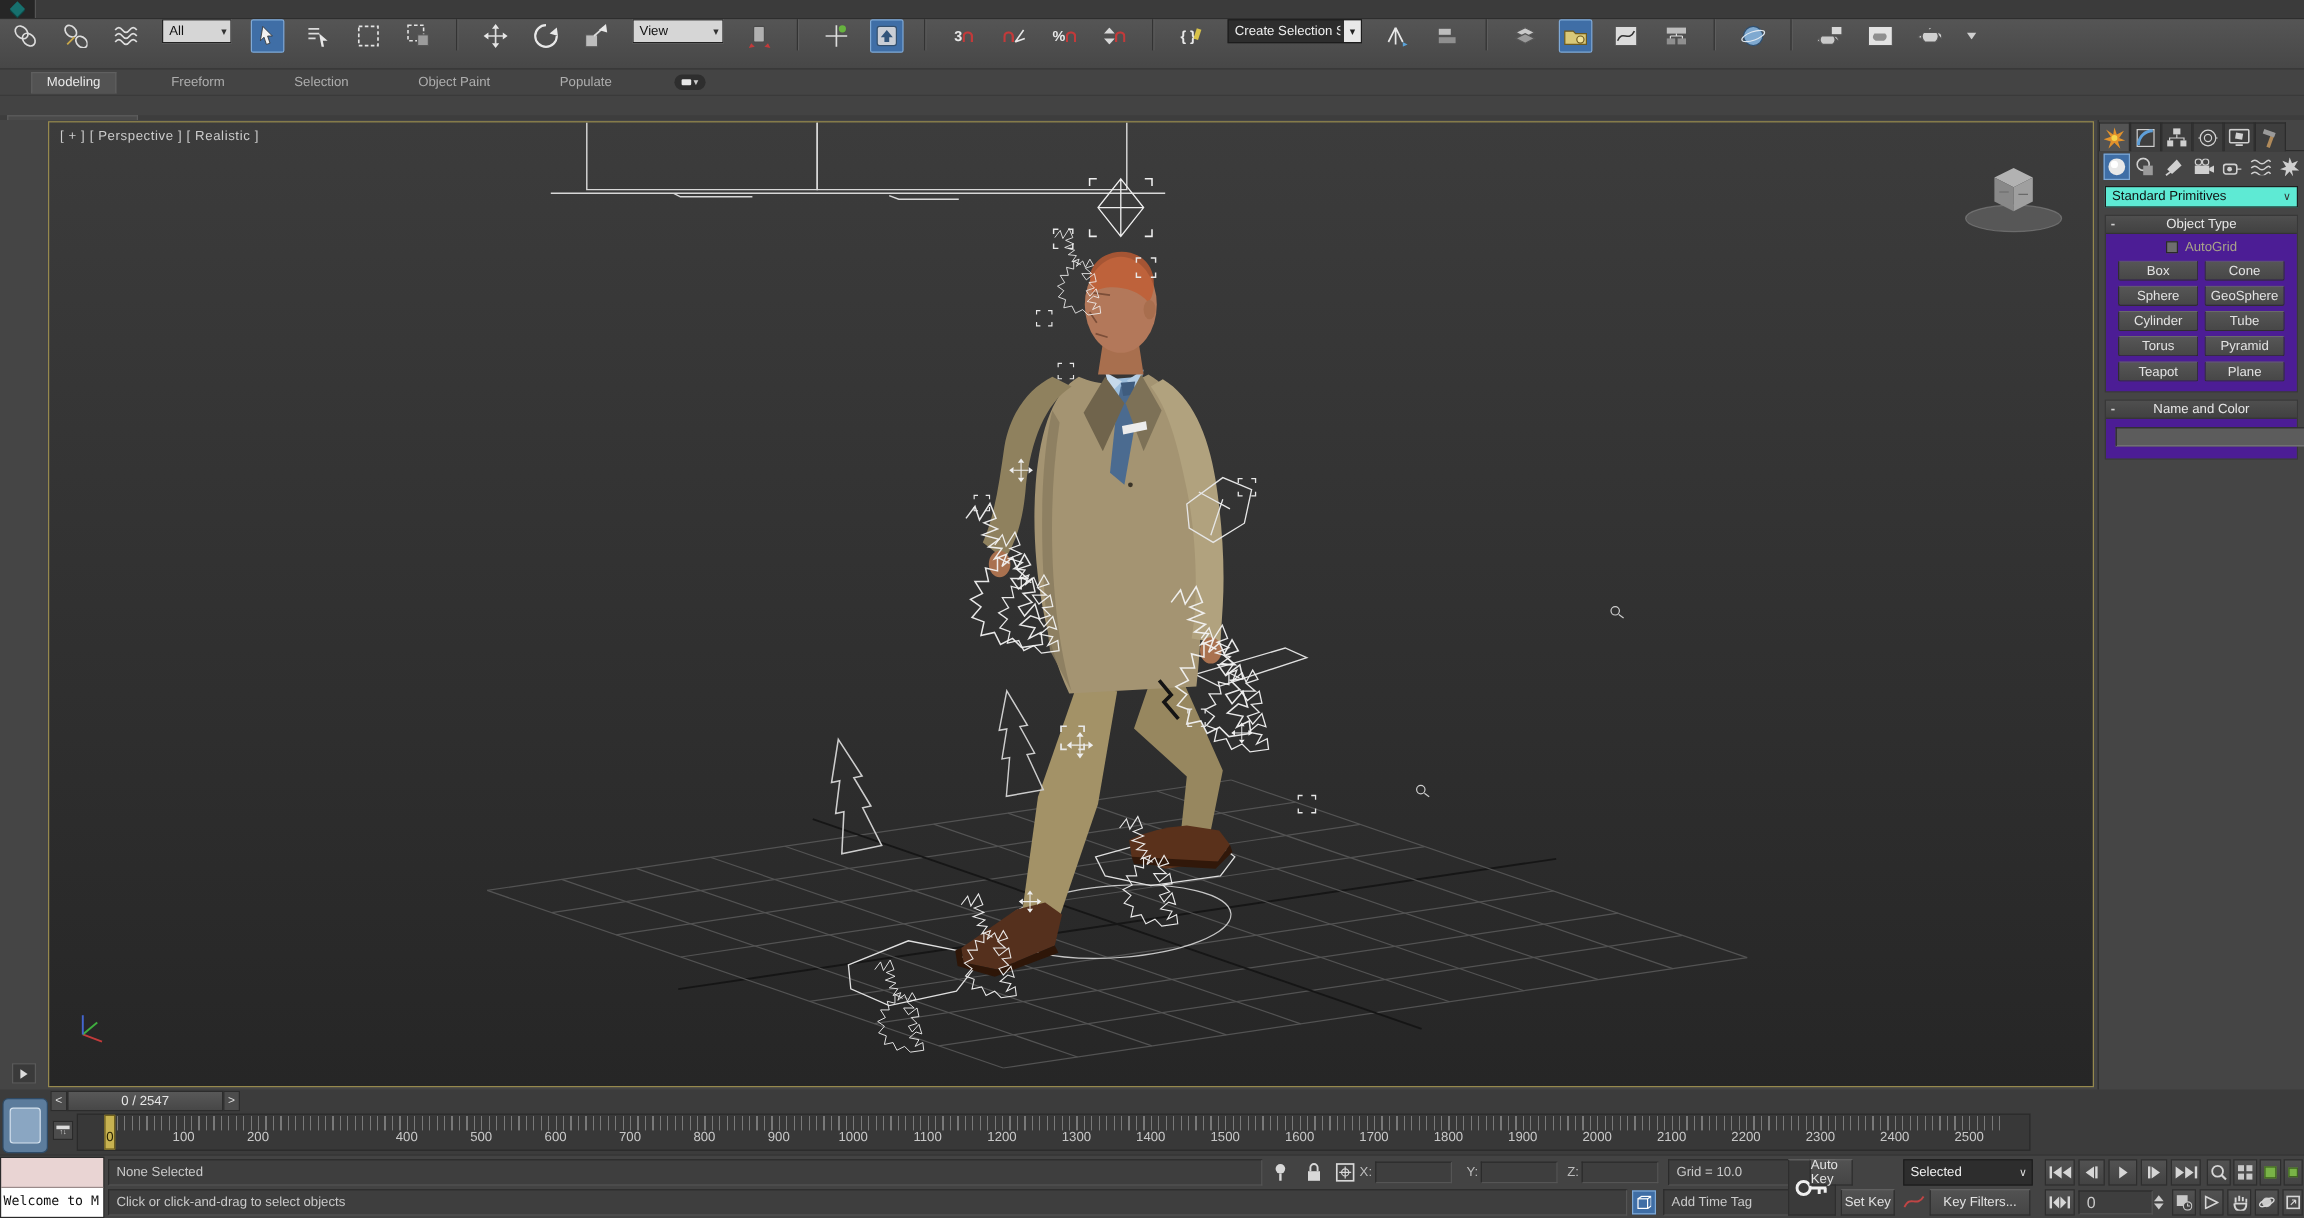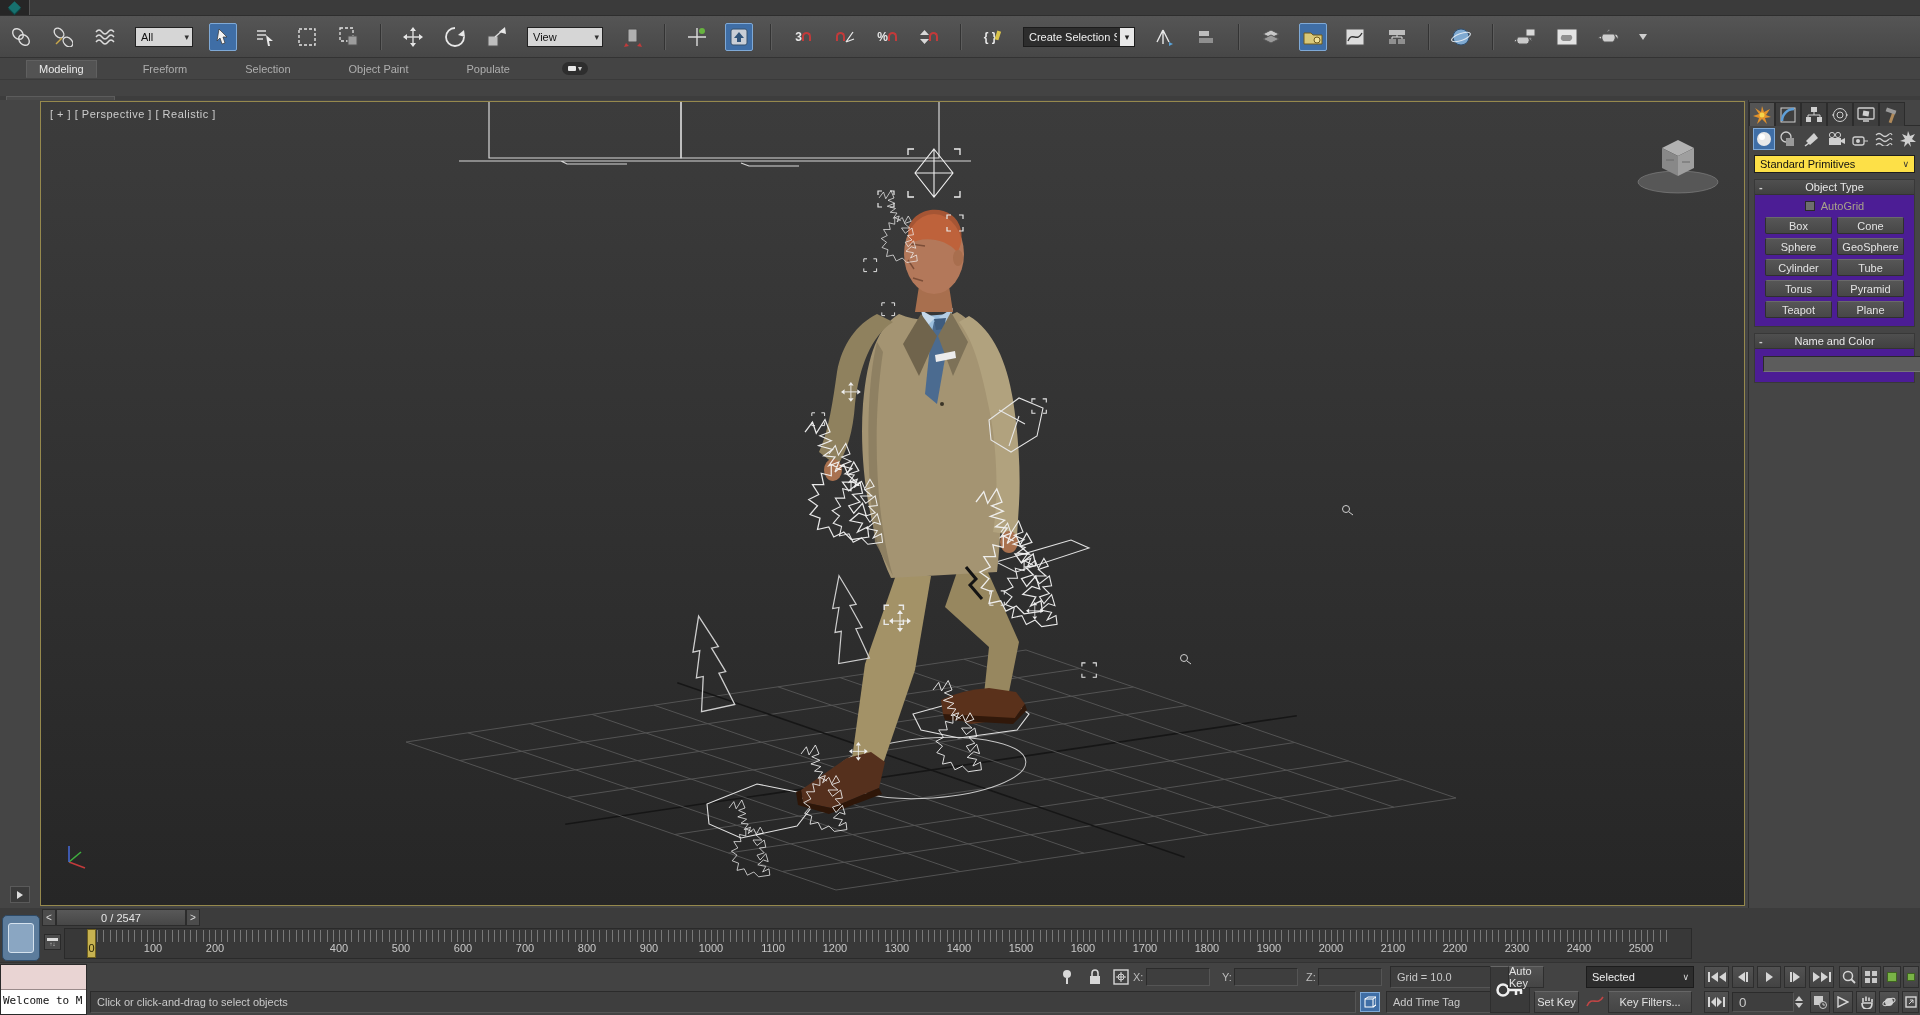--- a/index.html
+++ b/index.html
@@ -4,21 +4,21 @@
 <style>
   html,body{margin:0;padding:0;background:#2b2b2b;}
   *{box-sizing:border-box;font-family:"Liberation Sans",sans-serif;}
   #root{position:relative;width:1920px;height:1015px;background:#434343;overflow:hidden;color:#ddd;font-size:11px;}
   
   #menubar{position:absolute;left:0;top:0;width:1920px;height:16px;background:#3b3b3b;display:flex;align-items:center;border-bottom:1px solid #2e2e2e;}
   #logo{width:30px;height:15px;background:#262626;display:flex;align-items:center;justify-content:center;margin-right:14px;border-right:1px solid #555;}
   #logo .cube{width:9px;height:9px;background:#17706e;transform:rotate(45deg);box-shadow:1px 1px 0 #0d4947;}
   .menu-item{padding:1px 14px;color:#e2e2e2;cursor:default;}
   
-  #toolbar{position:absolute;left:0;top:16px;width:1920px;height:42px;background:linear-gradient(#555,#474747);display:flex;align-items:center;padding-left:6px;border-bottom:1px solid #333;gap:12px;}
+  #toolbar{position:absolute;left:0;top:16px;width:1920px;height:42px;background:linear-gradient(#555,#474747);display:flex;align-items:flex-start;padding-left:6px;border-bottom:1px solid #333;gap:12px;}
   .tbtn{width:28px;height:28px;margin:0 1px;display:flex;align-items:center;justify-content:center;border:1px solid transparent;border-radius:2px;position:relative;}
   .tbtn.active{background:#3f6ea6;border:1px solid #7fa9d6;}
   .tsep{width:2px;height:26px;margin:0 4px;border-left:1px solid #333;border-right:1px solid #5d5d5d;}
   .combo-light{height:20px;background:#d6d6d6;border:1px solid #222;color:#111;display:flex;align-items:center;padding:0 3px 0 5px;margin:0 3px;}
   .combo-light .cv{flex:1;}
   .combo-light .car{color:#333;font-size:9px;margin-left:4px;}
   .combo-dark{height:20px;background:#2d2d2d;border:1px solid #1c1c1c;color:#efefef;display:flex;align-items:center;padding:0 0 0 5px;margin:0 3px;}
   .combo-dark .cv{flex:1;white-space:nowrap;overflow:hidden;}
   .combo-dark .arrbox{width:14px;height:18px;background:#e8e8e8;color:#222;display:flex;align-items:center;justify-content:center;font-size:9px;margin-left:3px;}
   .g{stroke:#dcdcdc;fill:none;stroke-width:1.4;}
@@ -42,21 +42,21 @@
   #vplabel{position:absolute;left:9px;top:6px;color:#cccccc;letter-spacing:.5px;z-index:5;}
   #viewport svg{position:absolute;left:0;top:0;}
   
   #cmdpanel{position:absolute;left:1748px;top:0;width:172px;height:808px;background:#454545;border-left:1px solid #2f2f2f;}
   #cp-tabs{display:flex;height:26px;border-bottom:1px solid #2c2c2c;padding-top:2px;}
   .cptab{width:26px;height:24px;display:flex;align-items:center;justify-content:center;border:1px solid #2c2c2c;border-bottom:none;background:#3e3e3e;}
   .cptab.active{background:#545454;}
   #cp-icons{display:flex;height:26px;align-items:center;padding-left:4px;gap:2px;}
   .cpicon{width:22px;height:22px;display:flex;align-items:center;justify-content:center;border:1px solid transparent;}
   .cpicon.active{background:#3f6ea6;border-color:#7fa9d6;}
-  #cp-category{margin:3px 5px;height:18px;background:#fde047;border:1px solid #1e1e1e;color:#111;display:flex;align-items:center;padding:0 5px;}
+  #cp-category{margin:3px 5px;height:18px;background:#5eead4;border:1px solid #1e1e1e;color:#111;display:flex;align-items:center;padding:0 5px;}
   #cp-category .cv{flex:1;}
   .rollout{margin:6px 5px 0 5px;border:1px solid #383838;}
   .rollhead{height:15px;background:linear-gradient(#4f4f4f,#414141);border-bottom:1px solid #333;display:flex;align-items:center;justify-content:center;position:relative;color:#e8e8e8;}
   .rollhead .minus{position:absolute;left:4px;top:1px;color:#cfcfcf;font-weight:bold;}
   .rollbody{padding:5px 4px 8px 4px;background:#4c1d95;}
   #autogrid-row{display:flex;align-items:center;justify-content:center;gap:6px;margin-bottom:5px;color:#a9a489;}
   #autogrid-box{width:10px;height:10px;background:#6e6e6e;border:1px solid #2a2a2a;}
   #objgrid{display:grid;grid-template-columns:1fr 1fr;gap:4px 5px;padding:0 6px;}
   .objbtn{height:17px;background:linear-gradient(#565656,#474747);border:1px solid #2f2f2f;border-top-color:#6a6a6a;border-radius:2px;color:#e3e3e3;display:flex;align-items:center;justify-content:center;}
   #namerow{display:flex;align-items:center;gap:4px;padding:2px 4px;}
@@ -630,20 +630,23 @@
           <span class="ticklabel" style="left: 1555px;">2500</span>
         </div>
     </div>
 
     <div id="statusbar">
       <div id="listener">
         <div class="pink"></div>
         <div class="white">Welcome to M</div>
       </div>
 
+      <div class="sunken" style="position:absolute;left:90px;top:3px;width:962px;height:22px;">
+          <span>None Selected</span>
+        </div>
       <div class="sunken" style="position:absolute;left:90px;top:28px;width:1266px;height:22px;">
           <span>Click or click-and-drag to select objects</span>
         </div>
 
       <div class="icon18" style="left:1058px;top:5px;"><svg width="18" height="18">
             <circle cx="9" cy="6" r="4" fill="#d8d8d8"></circle>
             <path d="M9,10 V16" stroke="#d8d8d8" stroke-width="2"></path>
           </svg></div>
       <div class="icon18" style="left:1086px;top:5px;"><svg width="18" height="18">
             <rect x="4" y="8" width="10" height="8" fill="#d8d8d8"></rect>

